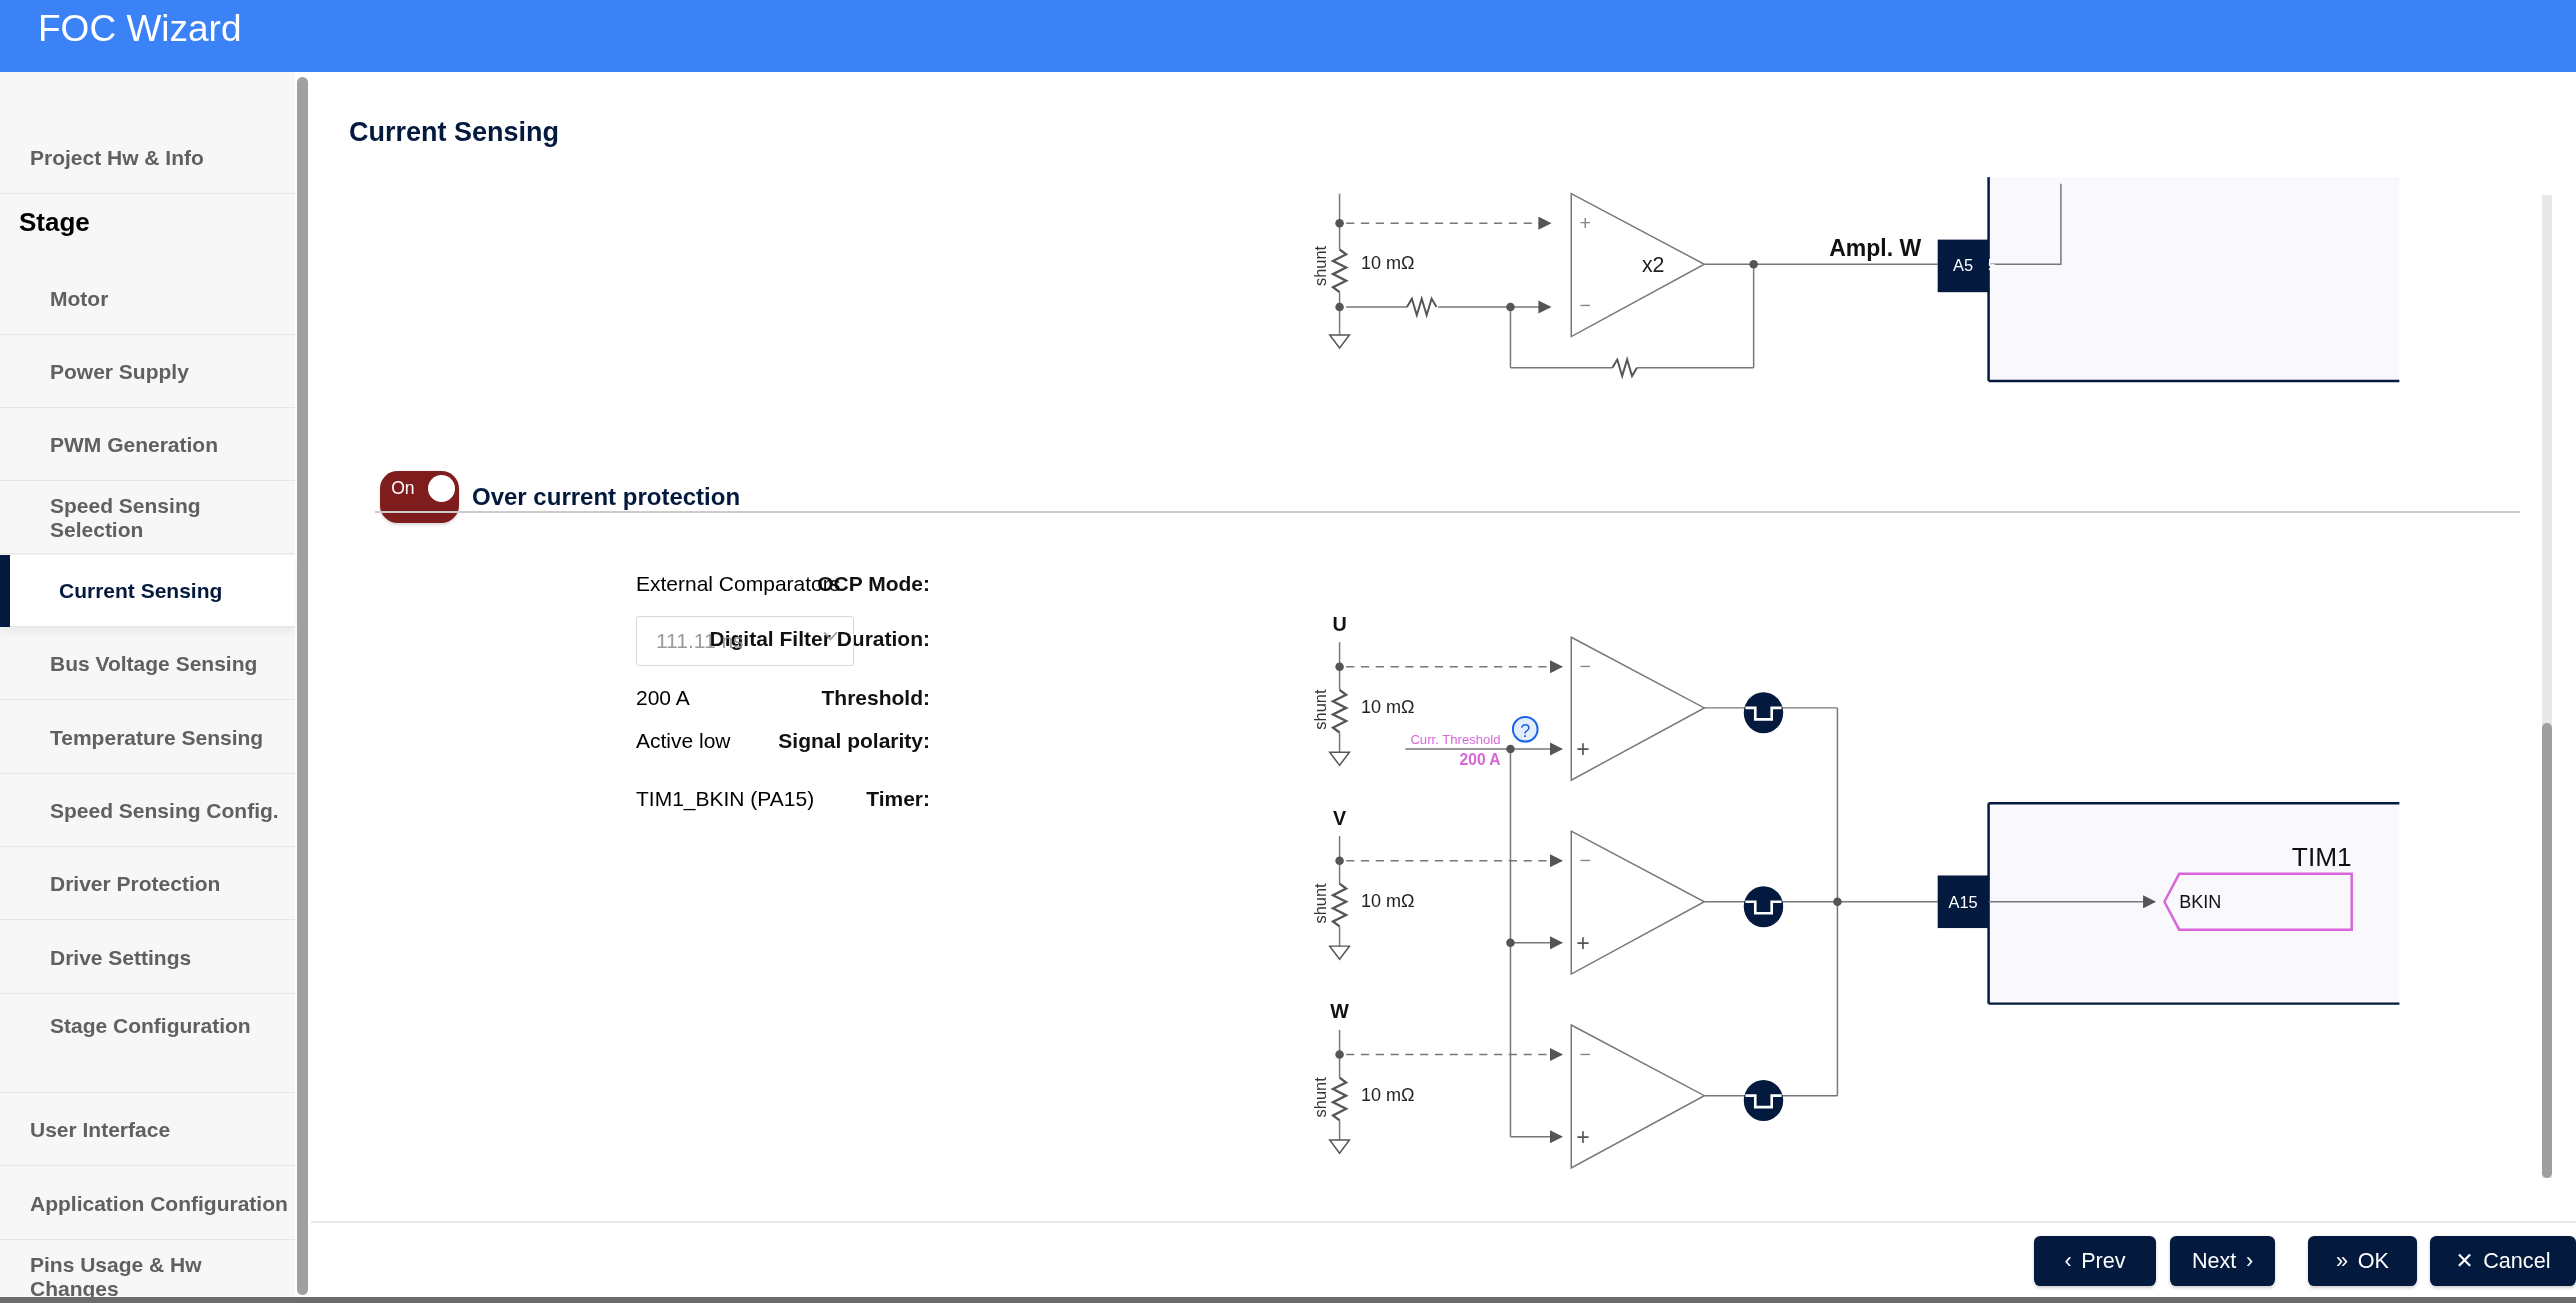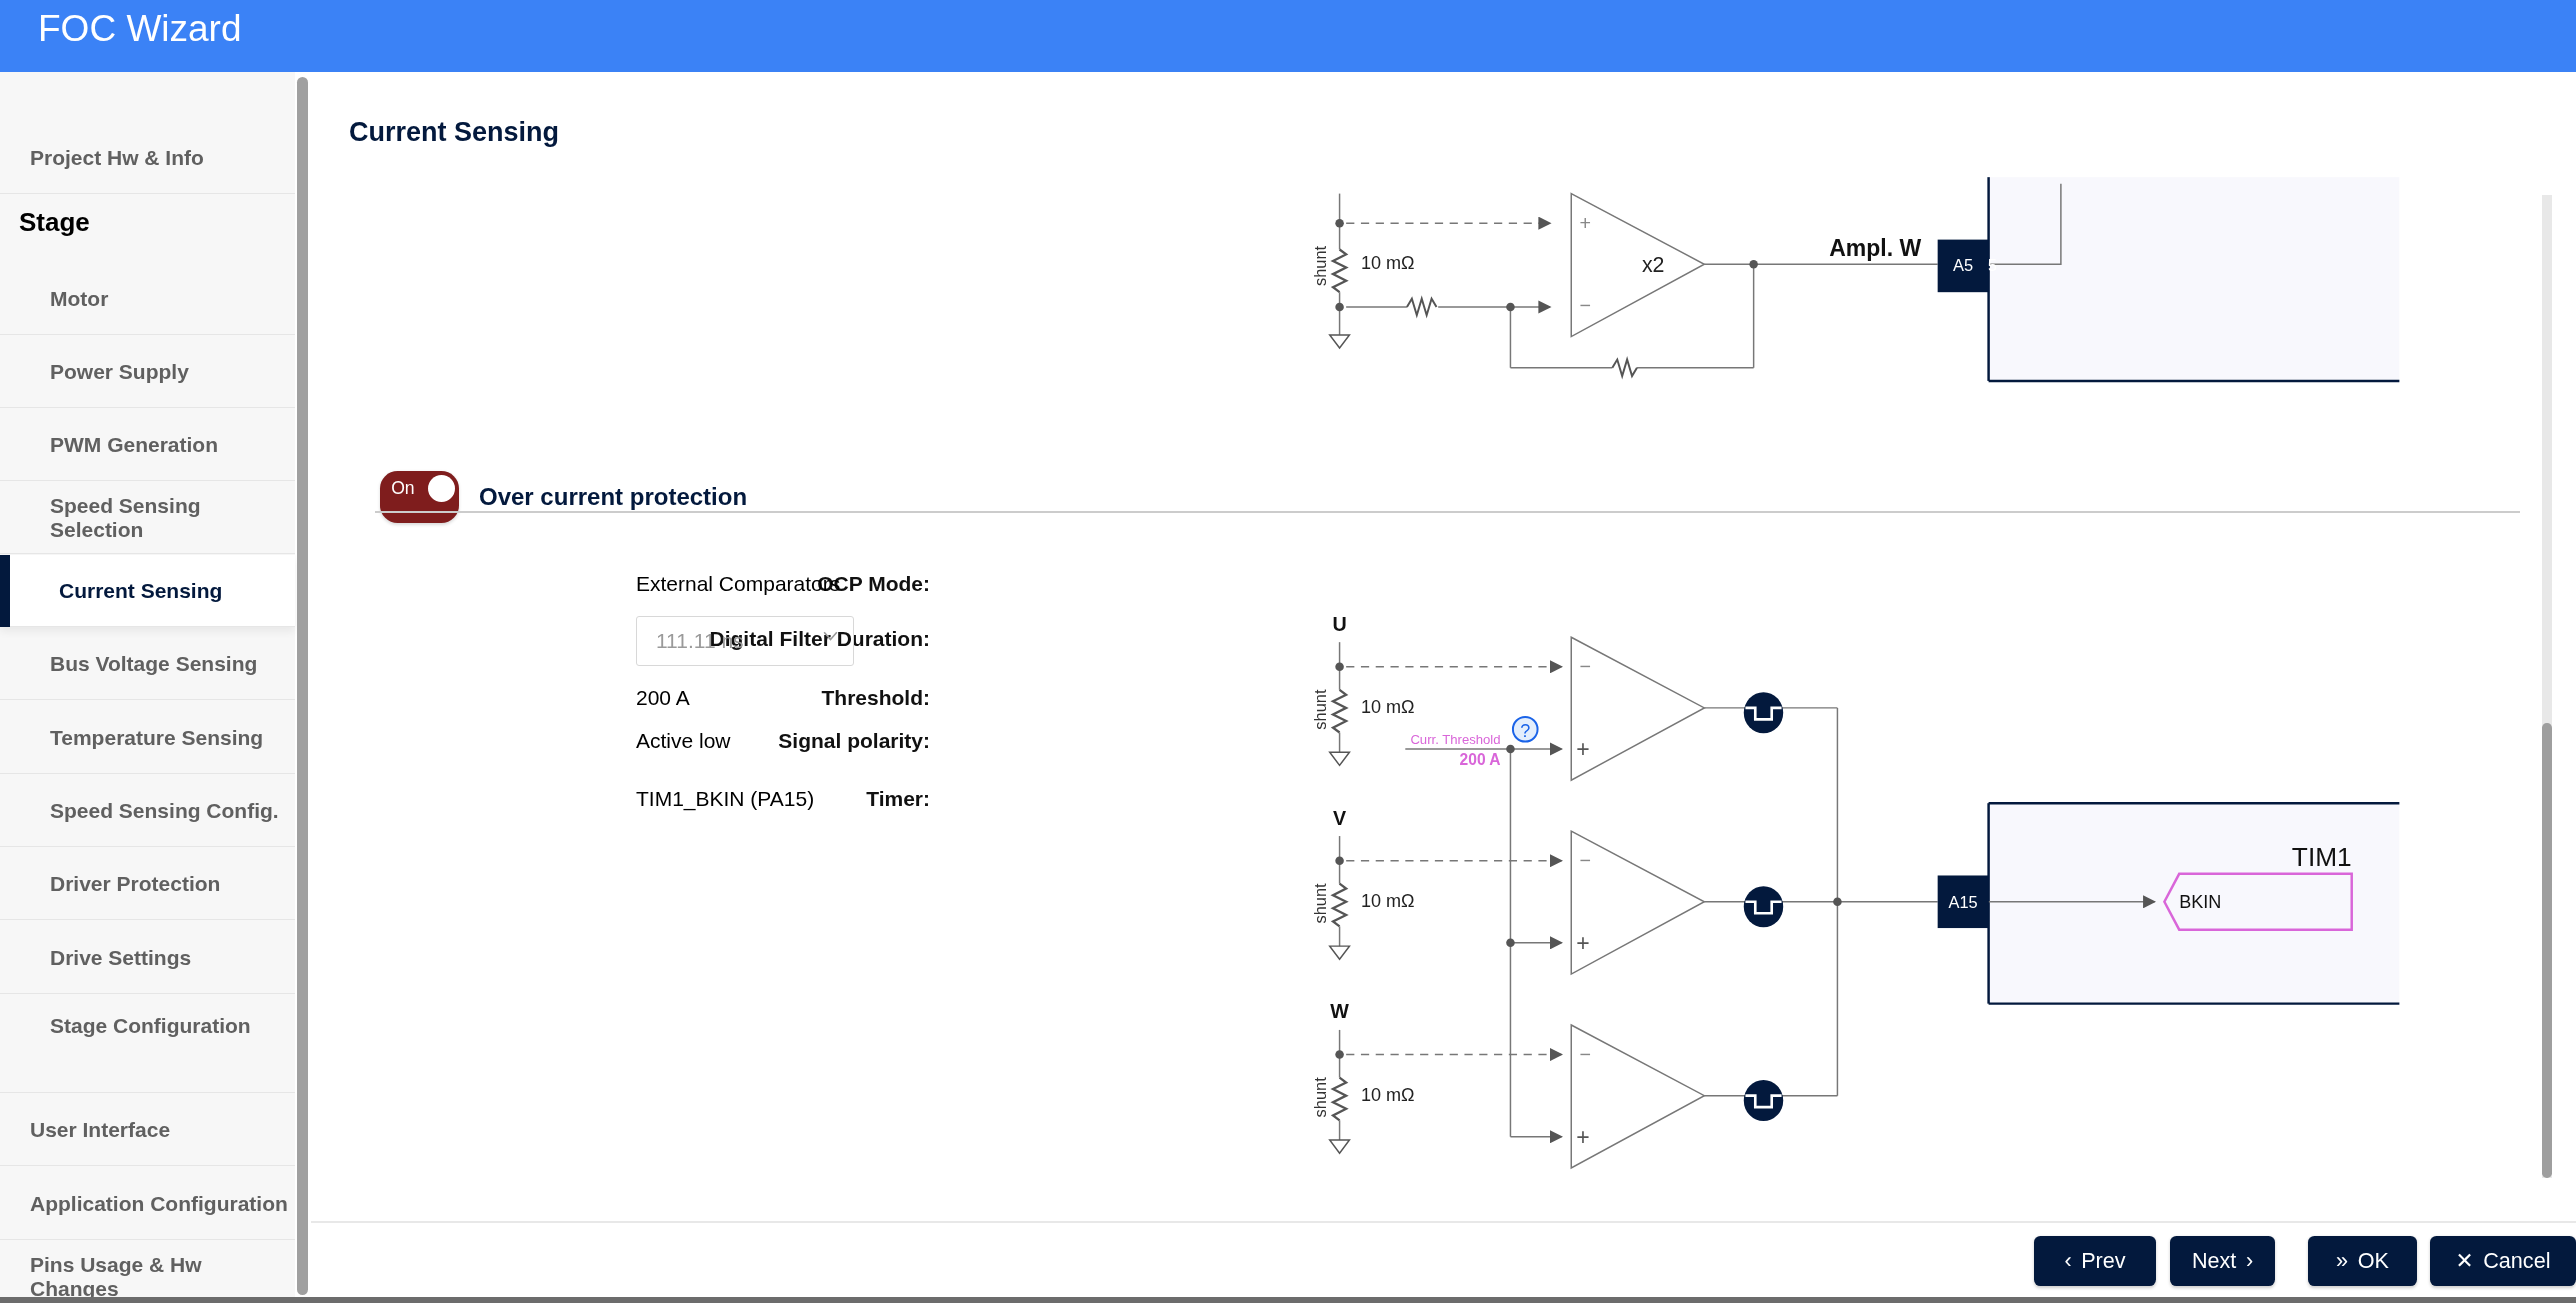--- a/index.html
+++ b/index.html
@@ -18,21 +18,21 @@
   .sb-scroll { position: absolute; left: 297px; top: 77px; width: 11.2px; height: 1218px; background: #a0a0a0; border-radius: 5.6px; }
   .bottom-bar { position: absolute; left: 0; top: 1297px; width: 2576px; height: 6.4px; background: #6c6c6c; }
   .main { position: absolute; left: 311px; top: 72px; width: 2265px; height: 1151px; background: #fff; }
   .page-title { position: absolute; left: 38px; top: 45px; font-size: 27px; font-weight: bold; color: #03193d; }
   .main-scroll-track { position: absolute; left: 2231px; top: 123px; width: 9.6px; height: 983px; background: #e8e8e8; }
   .main-scroll-thumb { position: absolute; left: 2231px; top: 651px; width: 9.6px; height: 455px; background: #9e9e9e; border-radius: 4.8px; }
   .ocp-head { position: absolute; left: 69px; top: 399px; display: flex; align-items: center; }
   .toggle { width: 79px; height: 52px; border-radius: 17.6px; background: #7f1d1d; position: relative; box-shadow: 0 1.6px 3.2px rgba(0,0,0,0.15); }
   .toggle .on { position: absolute; left: 11.2px; top: 7.2px; color: #fff; font-size: 17.6px; }
   .toggle .knob { position: absolute; right: 4px; top: 4px; width: 27px; height: 27px; border-radius: 50%; background: #fff; }
-  .ocp-title { margin-left: 20px; font-size: 24px; font-weight: bold; color: #03193d; }
+  .ocp-title { margin-left: 13px; font-size: 24px; font-weight: bold; color: #03193d; }
   .ocp-divider { position: absolute; left: 64px; top: 439px; width: 2145px; height: 1.6px; background: #cccccc; }
   .form-row { position: absolute; left: 0; width: 962px; font-size: 21px; color: #222; }
   .form-row .k { position: absolute; right: 343px; width: 401px; text-align: right; font-weight: bold; color: #111; }
   .form-row .v { position: absolute; left: 325px; color: #000000; }
   .select { position: absolute; left: 325px; top: -11.2px; width: 218px; height: 50px; border: 1.6px solid #d8d8d8; border-radius: 3px; color: #9a9a9a; font-size: 21px; }
   .select .val { position: absolute; left: 19px; top: 12px; }
   .select .chev { position: absolute; right: 13px; top: 9.6px; width: 19px; height: 19px; }
   .diagram { position: absolute; left: 0; top: 0; }
   .footer-line { position: absolute; left: 311px; top: 1221px; width: 2265px; height: 2.4px; background: #e8e8e8; }
   .btn { position: absolute; top: 1236px; height: 50px; background: #03193d; color: #fff; border-radius: 6.4px; font-size: 21.6px; display: flex; align-items: center; justify-content: center; box-shadow: 0 1.6px 3.2px rgba(0,0,0,0.2); }

